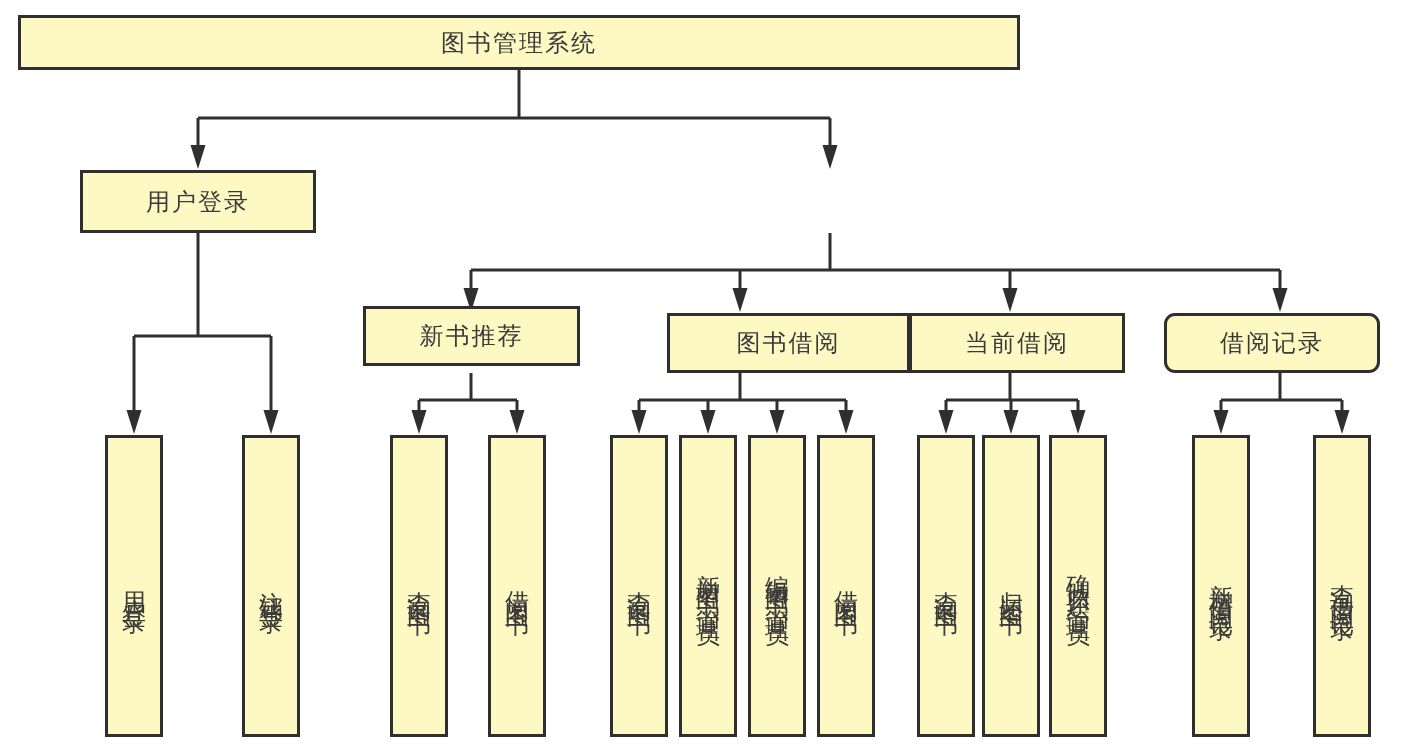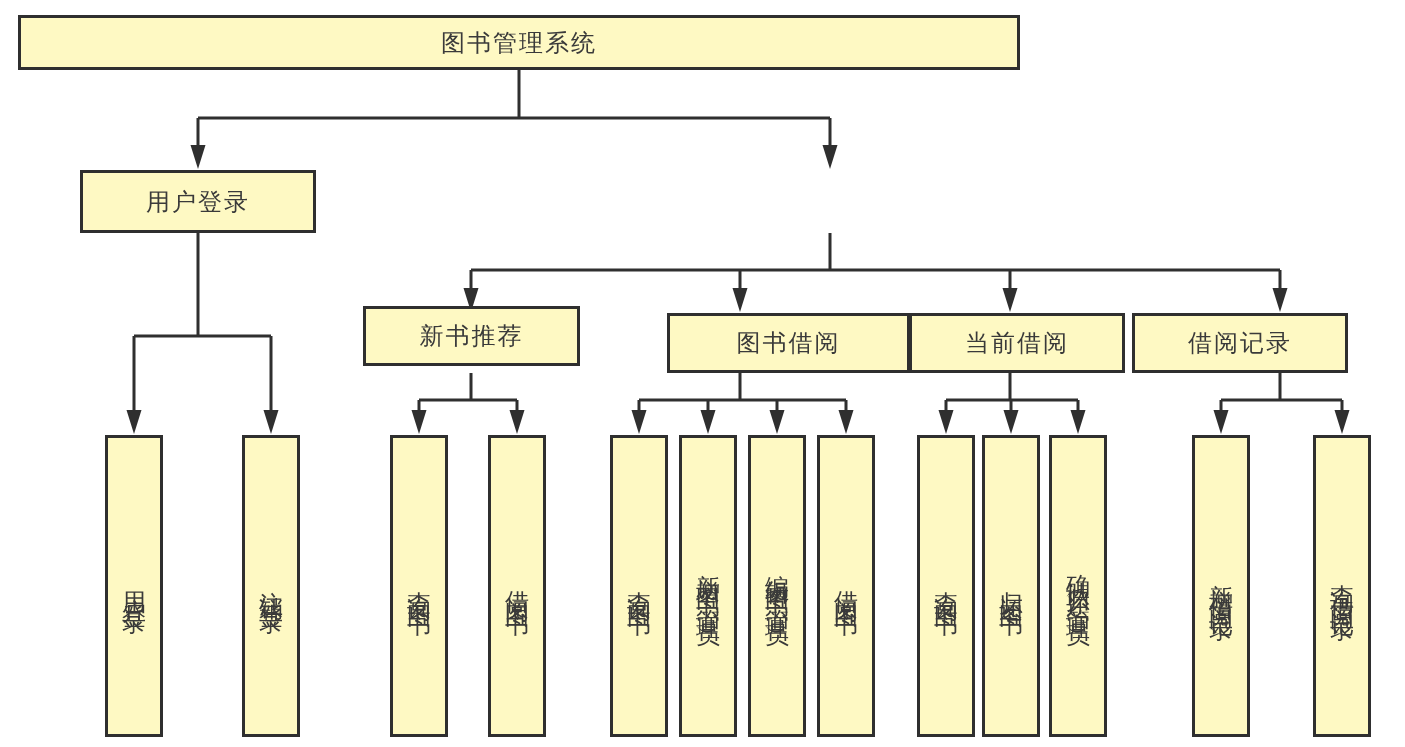--- a/index.html
+++ b/index.html
@@ -41,21 +41,21 @@
   }
   
   .n-root    { left: 18px;   top: 15px;  width: 1002px; height: 55px; }
   
   .n-login   { left: 80px;   top: 170px; width: 236px;  height: 63px; }
   .n-mgmt    { left: 712px;  top: 170px; width: 236px;  height: 63px; }
   
   .n-newrec  { left: 363px;  top: 306px; width: 217px;  height: 60px; }
   .n-borrow  { left: 632px;  top: 313px; width: 243px;  height: 60px; margin-left: 35px; }
   .n-current { left: 902px;  top: 313px; width: 216px;  height: 60px; margin-left: 7px; }
-  .n-records { left: 1132px; top: 313px; width: 216px;  height: 60px; }
+  .n-records { left: 1164px; top: 313px; width: 216px;  height: 60px; border-radius: 11px; }
   
   .leaf { top: 435px; width: 58px; height: 302px; }
   .lf-1  { left: 105px; }
   .lf-2  { left: 242px; }
   .lf-3  { left: 390px; }
   .lf-4  { left: 488px; }
   .lf-5  { left: 610px; }
   .lf-6  { left: 679px; }
   .lf-7  { left: 748px; }
   .lf-8  { left: 817px; }

